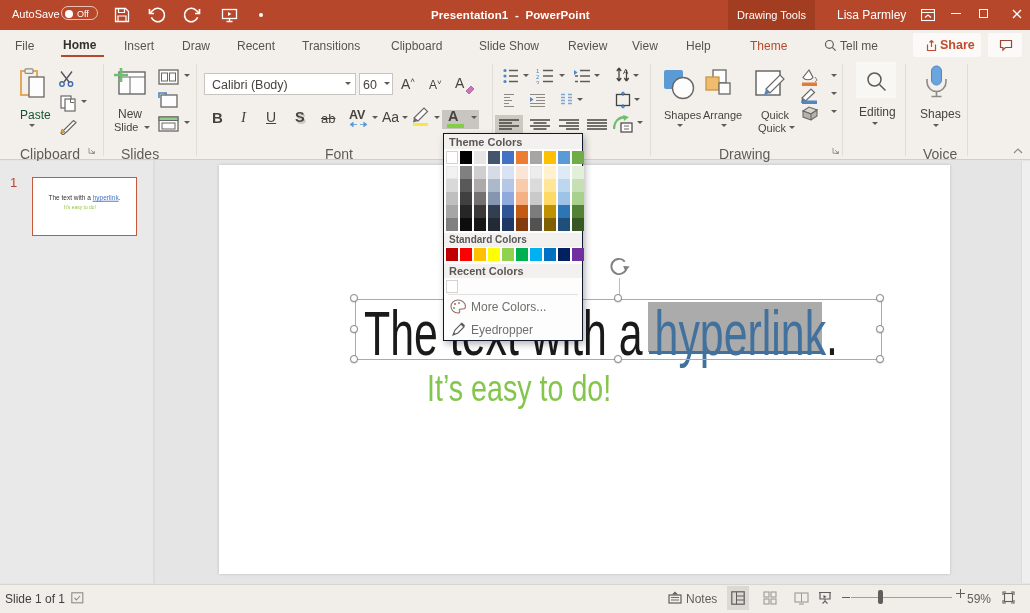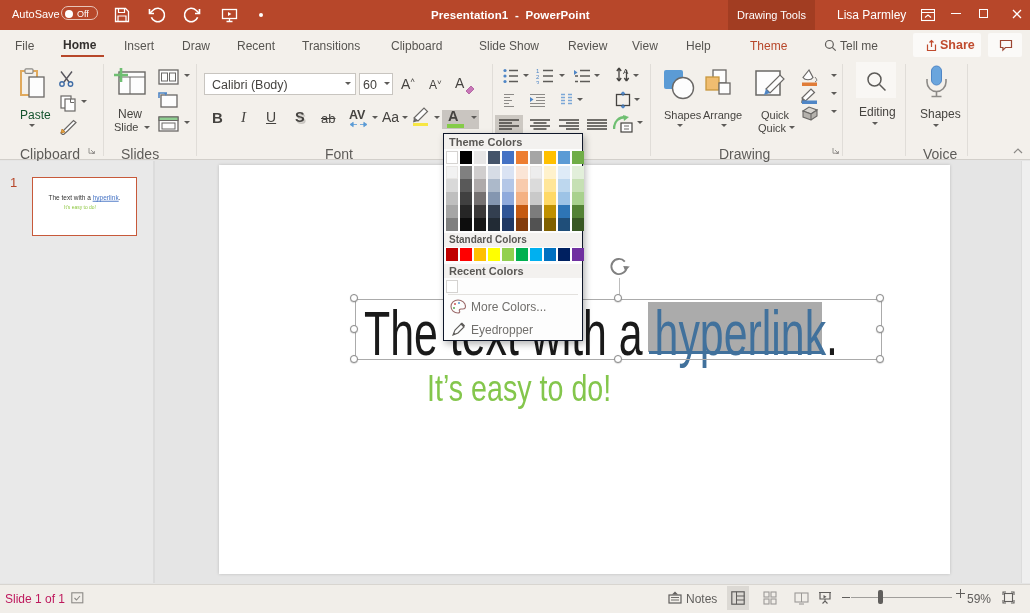--- a/index.html
+++ b/index.html
@@ -339,21 +339,21 @@
 <div class="hnd" style="left:613.8px;top:355.3px"></div>
 <div class="hnd" style="left:876.3px;top:355.3px"></div>
 <svg class="ab" style="left:609px;top:257px" width="21" height="21" viewBox="0 0 21 21">
         <path d="M15.8 4.6A7.6 7.6 0 1 0 17.6 9.4" fill="none" stroke="#808080" stroke-width="1.9"></path>
         <path d="M14.2 8.9l6.6 0.7-4.6 4.4z" fill="#808080"></path>
       </svg>
 </div>
 
 <div class="ab" style="left:0;top:584px;width:1030px;height:29px;background:#f1eee9;border-top:1px solid #d8d5d0"></div>
 <div id="statusbar">
-<div class="ab" style="left:5px;top:592px;font-size:12px;color:#be185d">Slide 1 of 1</div>
+<div class="ab" style="left:5px;top:592px;font-size:12px;color:#404040">Slide 1 of 1</div>
 <svg class="ab" style="left:71px;top:592px" width="13" height="12" viewBox="0 0 13 12">
         <rect x="0.8" y="0.8" width="11" height="10" fill="none" stroke="#8c8a87" stroke-width="1.1"></rect>
         <path d="M3.5 6l2 2 3.5-4" fill="none" stroke="#8c8a87" stroke-width="1.1"></path>
       </svg>
 <svg class="ab" style="left:668px;top:590px" width="14" height="14" viewBox="0 0 14 14">
         <rect x="1" y="5" width="12" height="8" fill="none" stroke="#605e5c" stroke-width="1.2"></rect>
         <path d="M3 7.5h8M3 10h8" stroke="#605e5c" stroke-width="0.9"></path>
         <path d="M4 4.5L7 1.5l3 3z" fill="#605e5c"></path>
       </svg>
 <div class="ab" style="left:686px;top:592px;font-size:12px;color:#605e5c">Notes</div>

